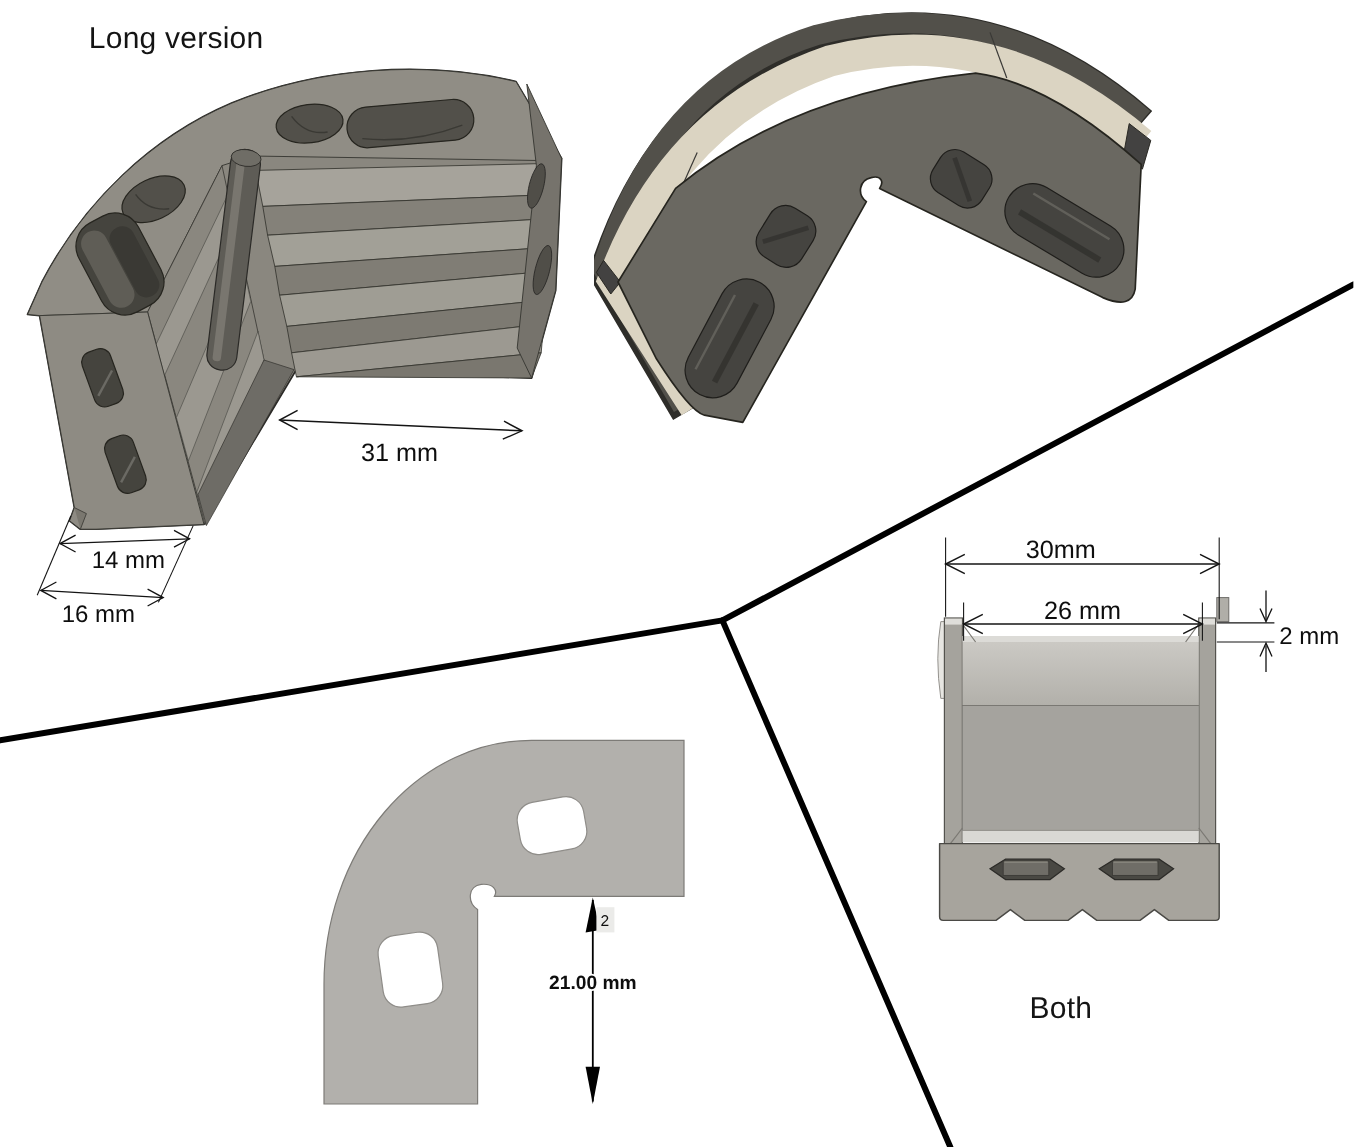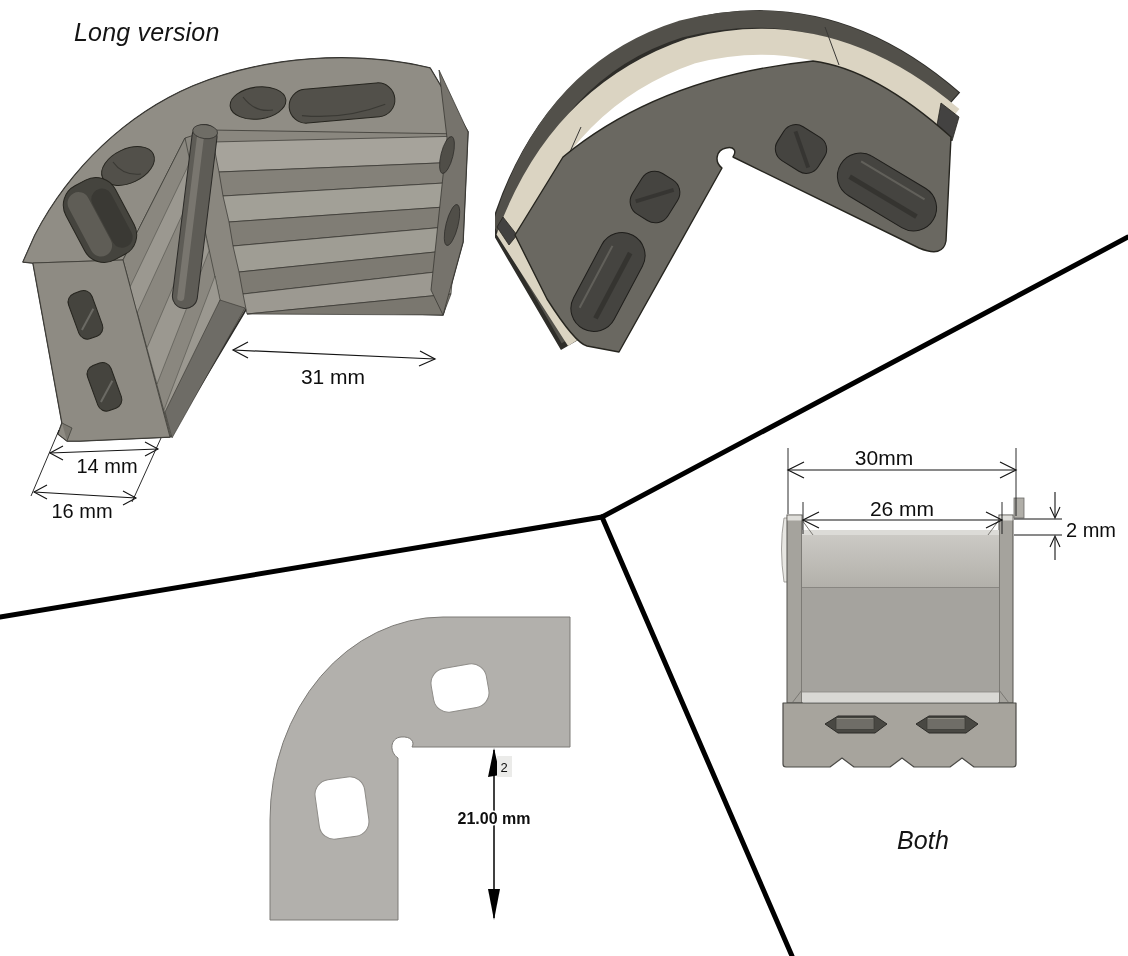--- a/index.html
+++ b/index.html
@@ -3,21 +3,21 @@
 <meta charset="utf-8">
 <style>
   html,body{margin:0;padding:0;background:#fff;}
   #canvas{
     position:relative;width:1128px;height:956px;overflow:hidden;
     background:#ffffff;font-family:"Liberation Sans",sans-serif;
   }
   .abs{position:absolute;}
   .panel-label{
     position:absolute;font-size:25px;color:#141414;letter-spacing:0.2px;
-    font-family:"Liberation Sans",sans-serif;white-space:nowrap;font-style:italic;
+    font-family:"Liberation Sans",sans-serif;white-space:nowrap;
   }
   svg text{font-family:"Liberation Sans",sans-serif;fill:#0e0e0e;}
   svg .dimtxt{font-size:21px;}
   svg .dimtxt-sm{font-size:20px;}
   .halo{paint-order:stroke;stroke:#ffffff;stroke-width:3px;}
 </style>
 </head>
 <body>
 
 <div id="canvas">
@@ -234,15 +234,15 @@
       <line x1="244" y1="95" x2="292" y2="95" stroke-width="1"></line>
       <line x1="285" y1="52" x2="285" y2="77" stroke-width="1.1"></line>
       <path d="M 280,67 L 285,78 L 290,67" stroke-width="1.1"></path>
       <line x1="285" y1="120" x2="285" y2="98" stroke-width="1.1"></line>
       <path d="M 280,107 L 285,96 L 290,107" stroke-width="1.1"></path>
       <text x="296" y="97" text-anchor="start" class="dimtxt-sm" stroke="none" fill="#0e0e0e">2 mm</text>
     </g>
   </svg>
 
   <div class="panel-label" style="left:74px;top:18px">Long version</div>
-  <div class="panel-label" style="left:858px;top:826px;width:130px;text-align:center">Both</div>
+  <div class="panel-label" style="left:858px;top:826px;width:130px;">Both</div>
 
 </div>
 
 </body></html>

